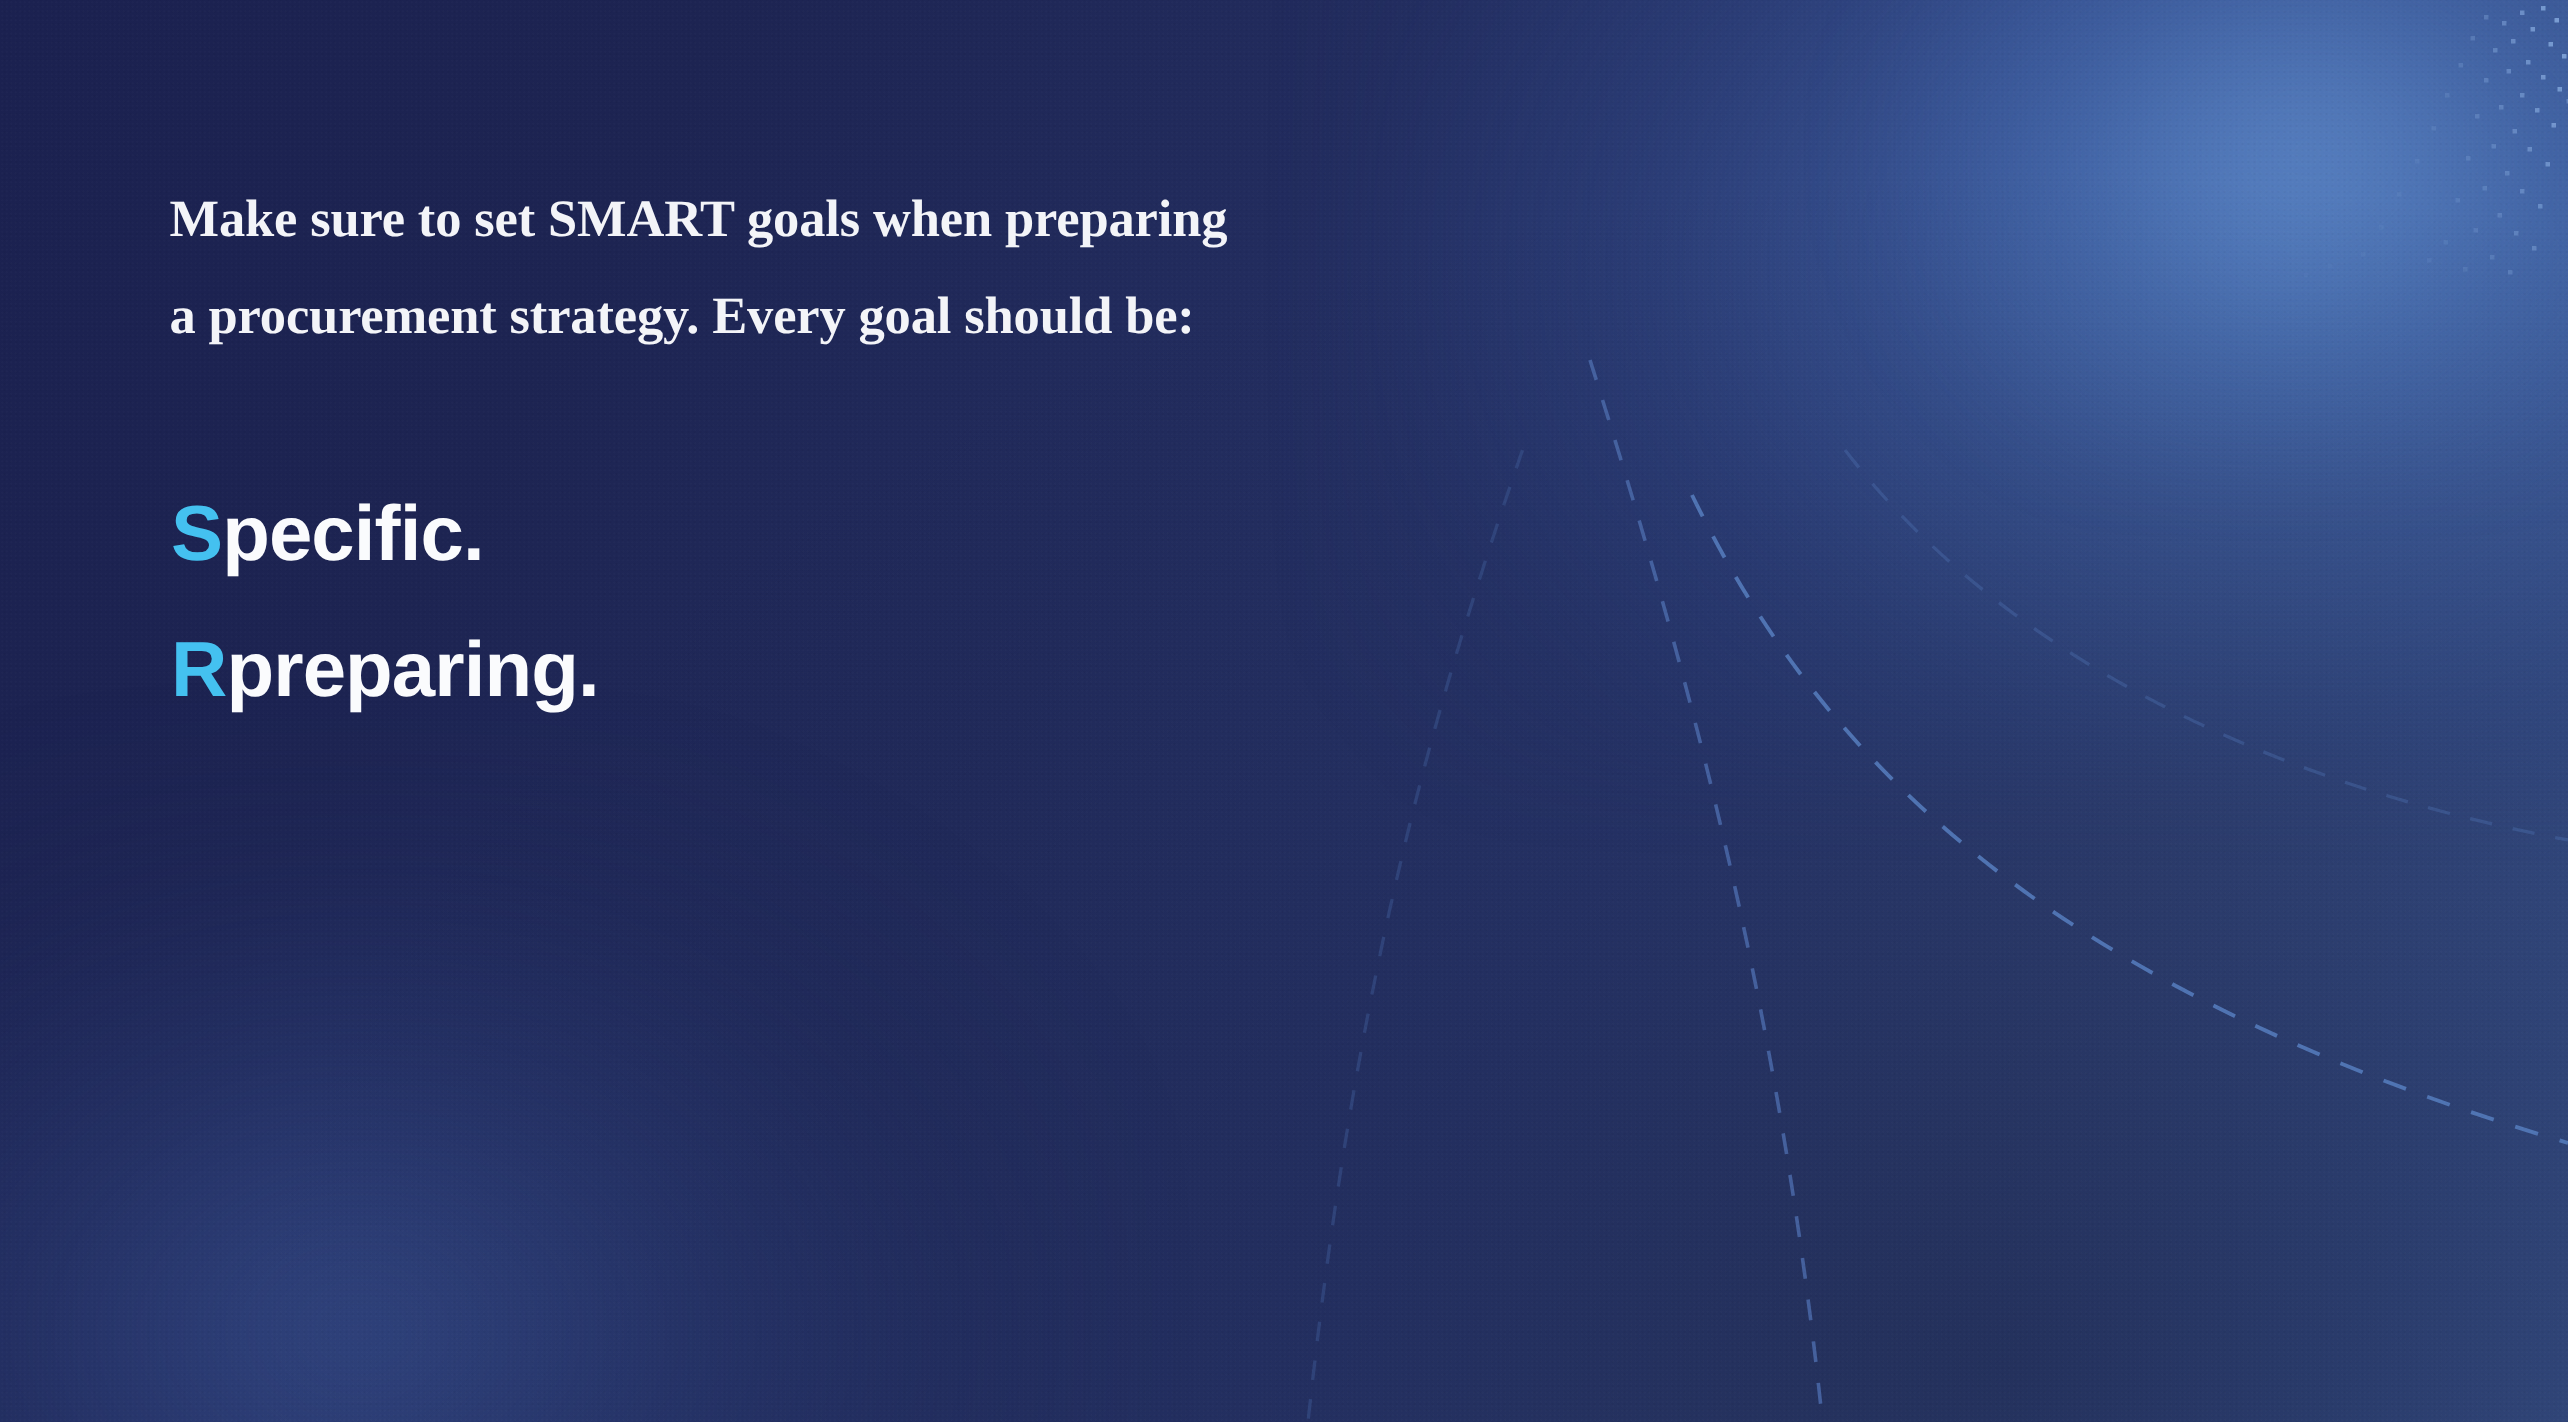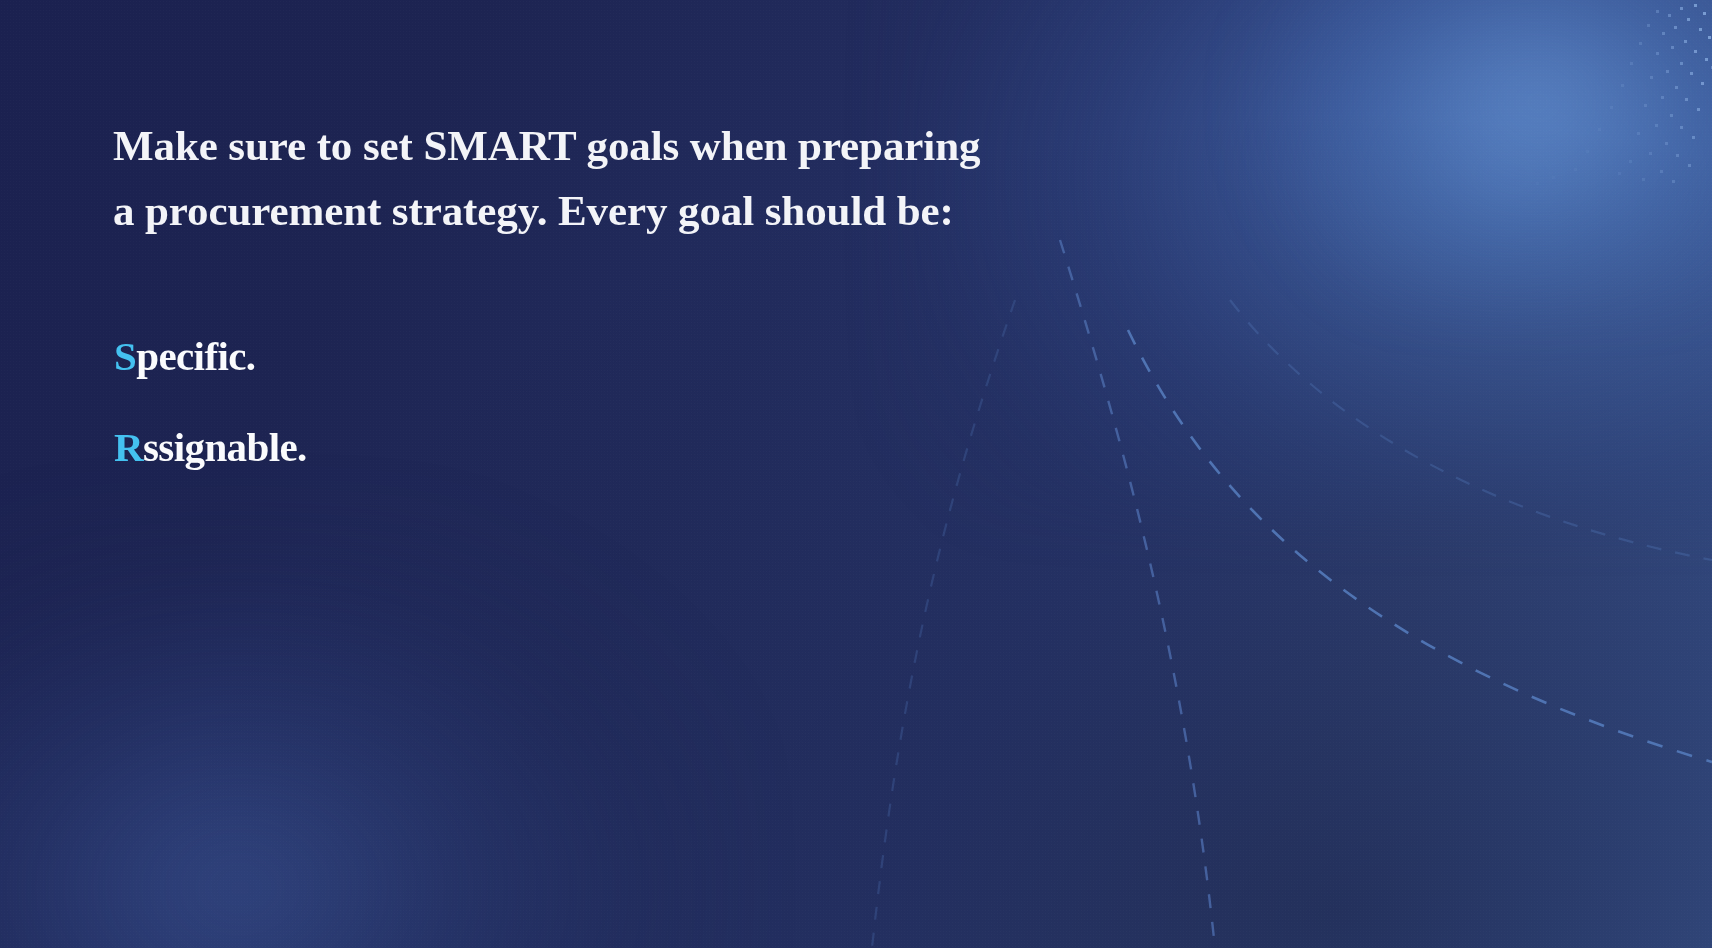--- a/index.html
+++ b/index.html
@@ -114,39 +114,39 @@
     height: 100%;
   }
 
   .headline {
     position: absolute;
     top: 113px;
     left: 0;
     width: 1030px;
     font-family: "Liberation Serif", "DejaVu Serif", serif;
     font-weight: 700;
-    font-size: 43px;
+    font-size: 35px;
     line-height: 65px;
     letter-spacing: -0.1px;
     color: #f3f4f8;
     white-space: pre-line;
   }
 
   .smart-list {
     position: absolute;
     top: 311px;
     left: 1px;
     margin: 0;
     padding: 0;
     list-style: none;
   }
   .smart-item {
-    font-family: Liberation Serif, serif;
+    font-family: Liberation Sans, sans-serif;
     font-weight: 700;
-    font-size: 41px;
+    font-size: 52px;
     line-height: 91px;
     letter-spacing: -0.6px;
     color: #fafbfd;
     white-space: nowrap;
   }
   .smart-initial {
     color: #44c1f0;
   }
 </style>
 </head>
@@ -228,18 +228,18 @@
   <div class="content">
 
     <div class="headline">Make sure to set SMART goals when preparing
 a procurement strategy. Every goal should be:</div>
 
     <ul class="smart-list">
       <li class="smart-item">
         <span class="smart-initial">S</span><span>pecific.</span>
       </li>
       <li class="smart-item">
-        <span class="smart-initial">R</span><span>ssignable.</span>
+        <span class="smart-initial">R</span><span>preparing.</span>
       </li>
     </ul>
 
   </div>
 </div>
 
 </body></html>

